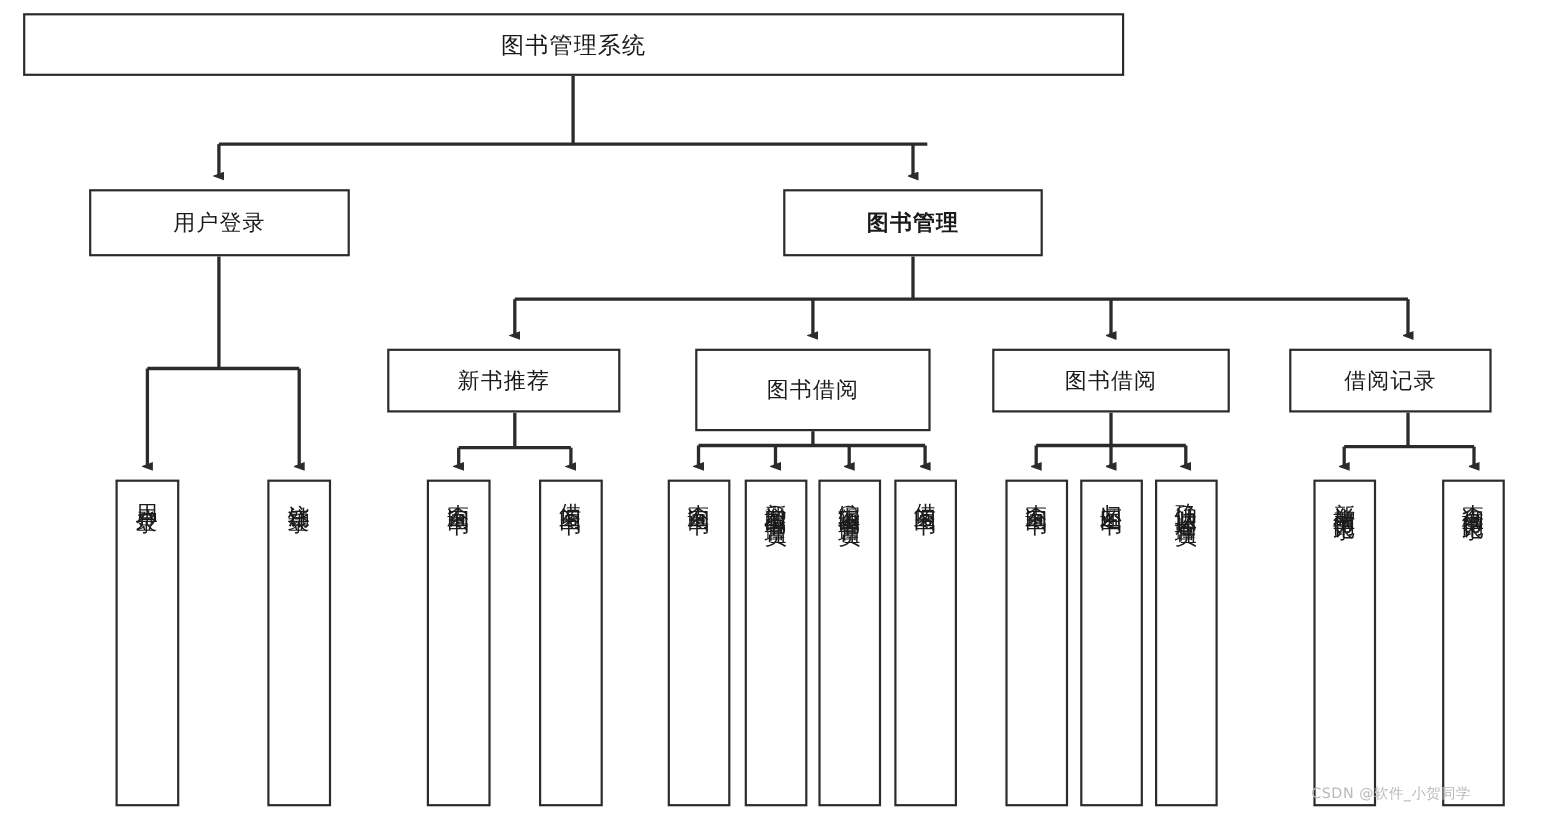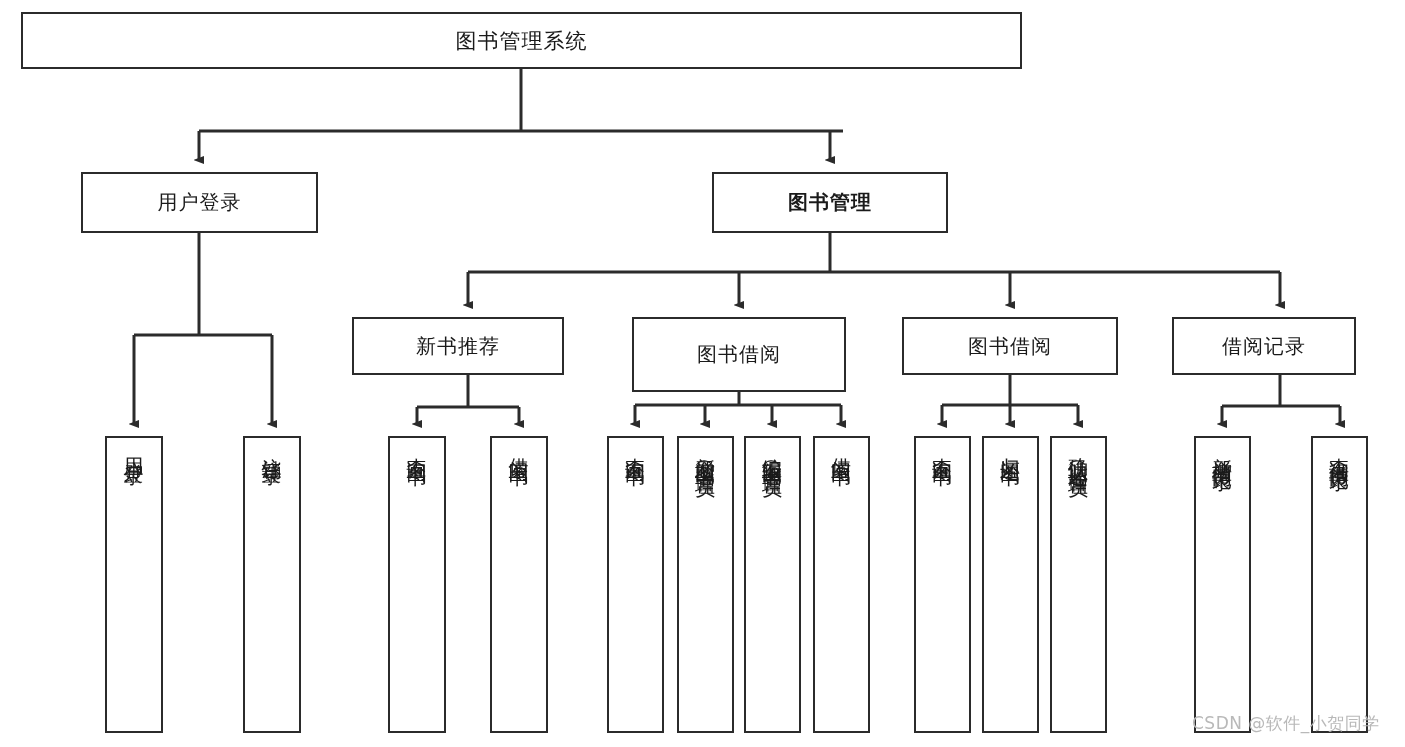--- a/index.html
+++ b/index.html
@@ -57,21 +57,21 @@
     white-space: nowrap;
   }
   .htext {
     letter-spacing: 1px;
     white-space: nowrap;
   }
   .watermark {
     position: absolute;
     left: 1192px;
     top: 712px;
-    font-size: 17px;
+    font-size: 13px;
     color: #b9b9b9;
     letter-spacing: 0.5px;
     white-space: nowrap;
   }
 </style>
 </head>
 <body>
 
 <div id="canvas">
 

